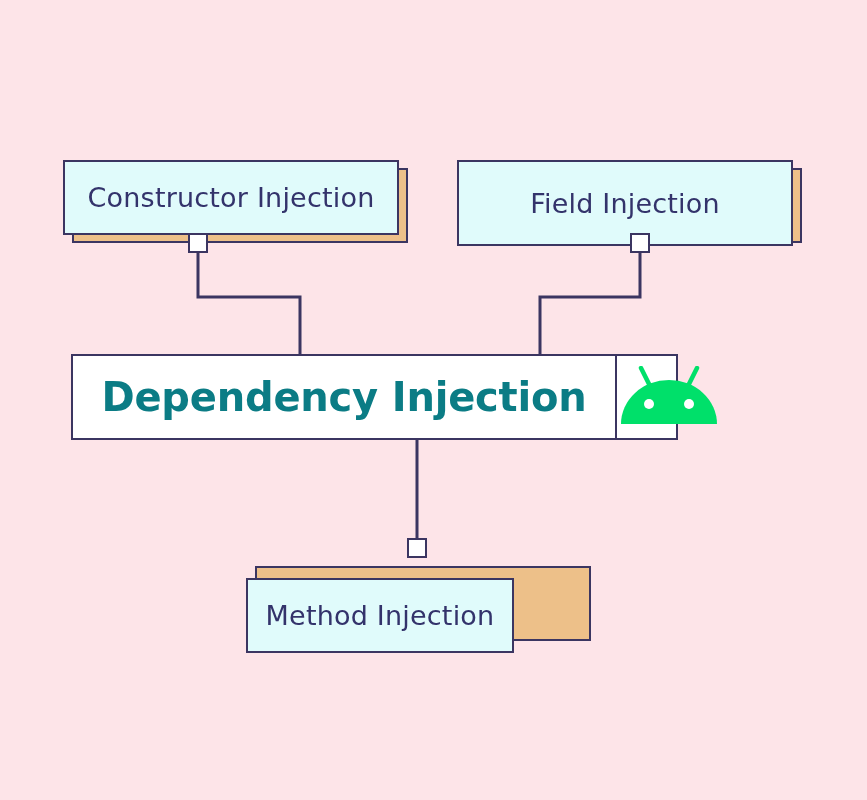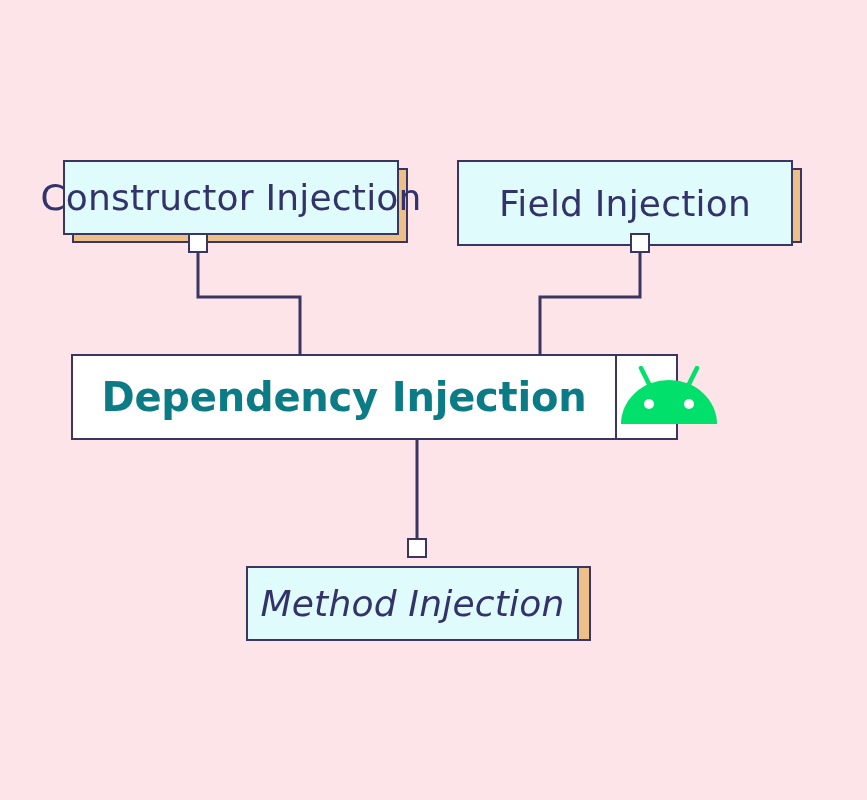--- a/index.html
+++ b/index.html
@@ -43,21 +43,21 @@
     box-sizing: border-box;
     background: #edc089;
     border: 2px solid #3b3561;
     z-index: 0;
   }
   .leaf-node {
     z-index: 2;
   }
   .leaf-label {
     color: #33336b;
-    font-size: 36px;
+    font-size: 27px;
     font-family: "DejaVu Sans", sans-serif;
     letter-spacing: 0.2px;
     white-space: nowrap;
   }
 
   
   #root-node {
     position: absolute;
     left: 71px;
     top: 354px;
@@ -144,17 +144,17 @@
         <path d="M4 58 A48 44 0 0 1 100 58 Z" fill="#00e06a"></path>
 
         <circle cx="32" cy="38" r="5" fill="#ffffff"></circle>
         <circle cx="72" cy="38" r="5" fill="#ffffff"></circle>
       </svg>
     </div>
   </div>
 
   <div class="junction" style="left:407px; top:538px;"></div>
   <div class="leaf-shadow" style="left:255px; top:566px; width:336px; height:75px;"></div>
-  <div class="leaf-node" style="left:246px; top:566px; width:333px; height:75px;font-style:italic;">
+  <div class="leaf-node" style="left:246px; top:578px; width:268px; height:75px;">
     <span class="leaf-label">Method Injection</span>
   </div>
 
 </div>
 
 </body></html>

